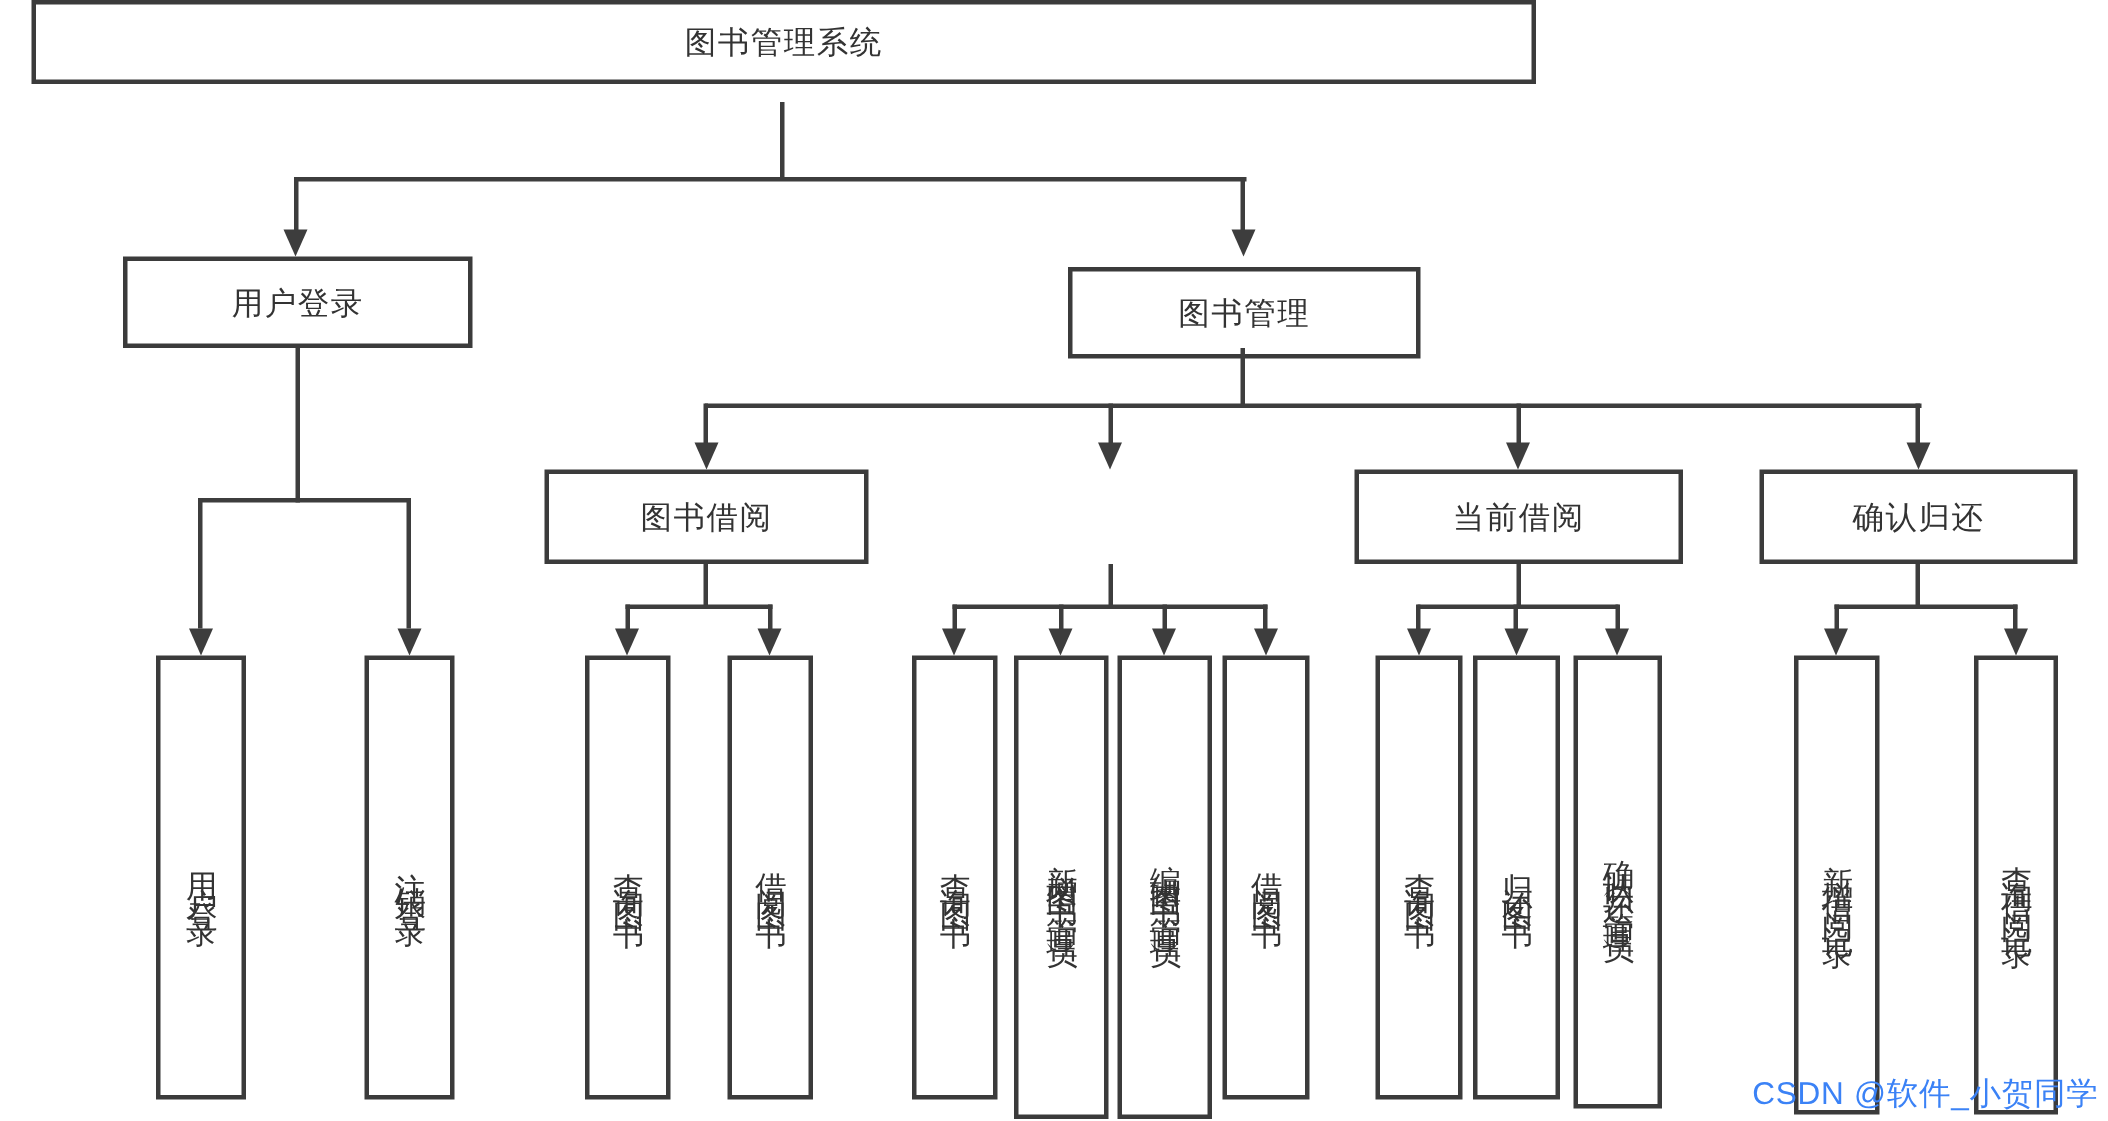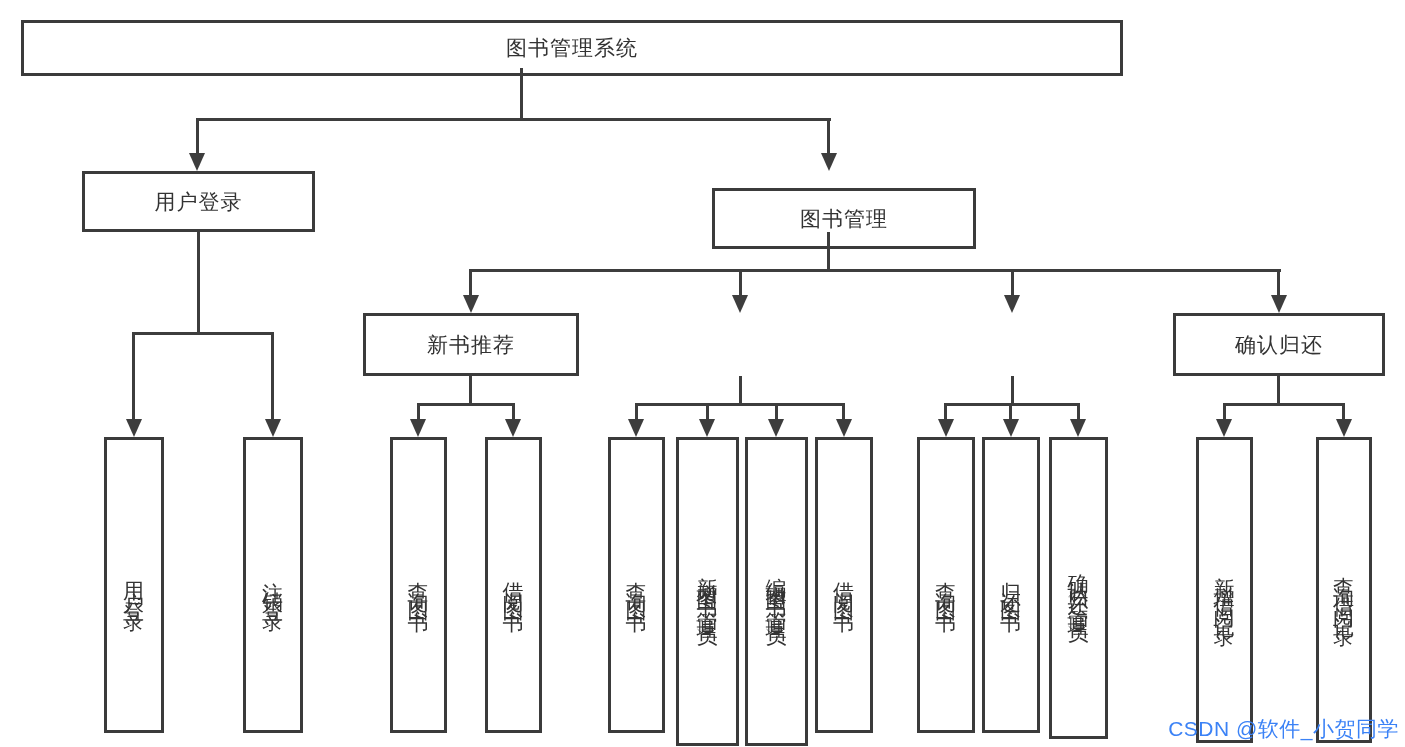--- a/index.html
+++ b/index.html
@@ -77,37 +77,40 @@
     color: #3b82f6;
     letter-spacing: 0.5px;
     z-index: 5;
   }
 </style>
 </head>
 <body>
 
 <div id="canvas">
 
-  <div class="hbox" style="left:21px; top:20px; width:1102px; height:56px">
+  <div class="hbox" style="left:21px; top:0; width:1003px; height:56px">
     <span>图书管理系统</span>
   </div>
 
   <div class="hbox" style="left:82px; top:171px; width:233px; height:61px">
     <span>用户登录</span>
   </div>
 
-  <div class="hbox" style="left:712px; top:188px; width:264px; height:61px">
+  <div class="hbox" style="left:712px; top:178px; width:235px; height:61px">
     <span>图书管理</span>
   </div>
 
   <div class="hbox" style="left:363px; top:313px; width:216px; height:63px">
-    <span>新书推荐</span>
-  </div>
-
-
+    <span>图书借阅</span>
+  </div>
+
+
+  <div class="hbox" style="left:903px; top:313px; width:219px; height:63px">
+    <span>当前借阅</span>
+  </div>
 
   <div class="hbox" style="left:1173px; top:313px; width:212px; height:63px">
     <span>确认归还</span>
   </div>
 
   <div class="vbox" style="left:104px; top:437px; width:60px; height:296px">
     <span>用户登录</span>
   </div>
   <div class="vbox" style="left:243px; top:437px; width:60px; height:296px">
     <span>注销登录</span>

